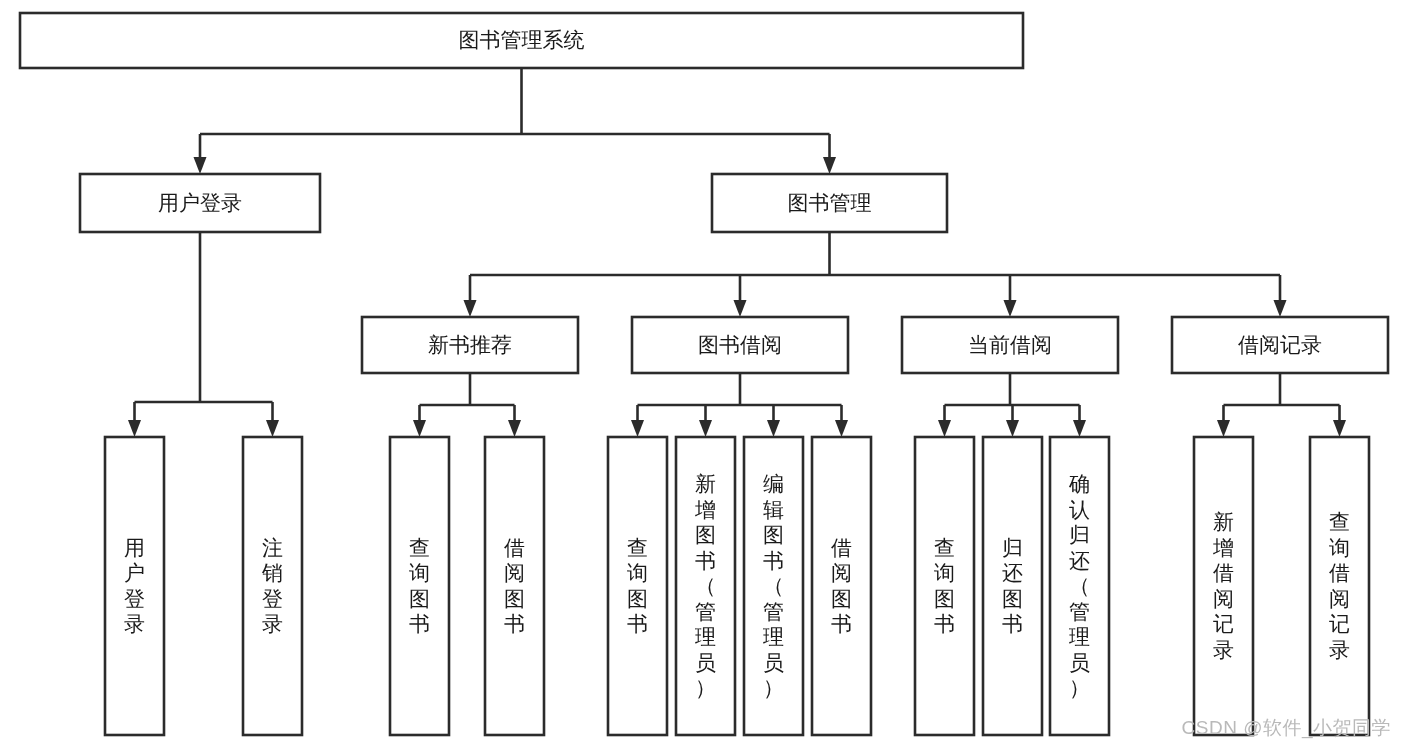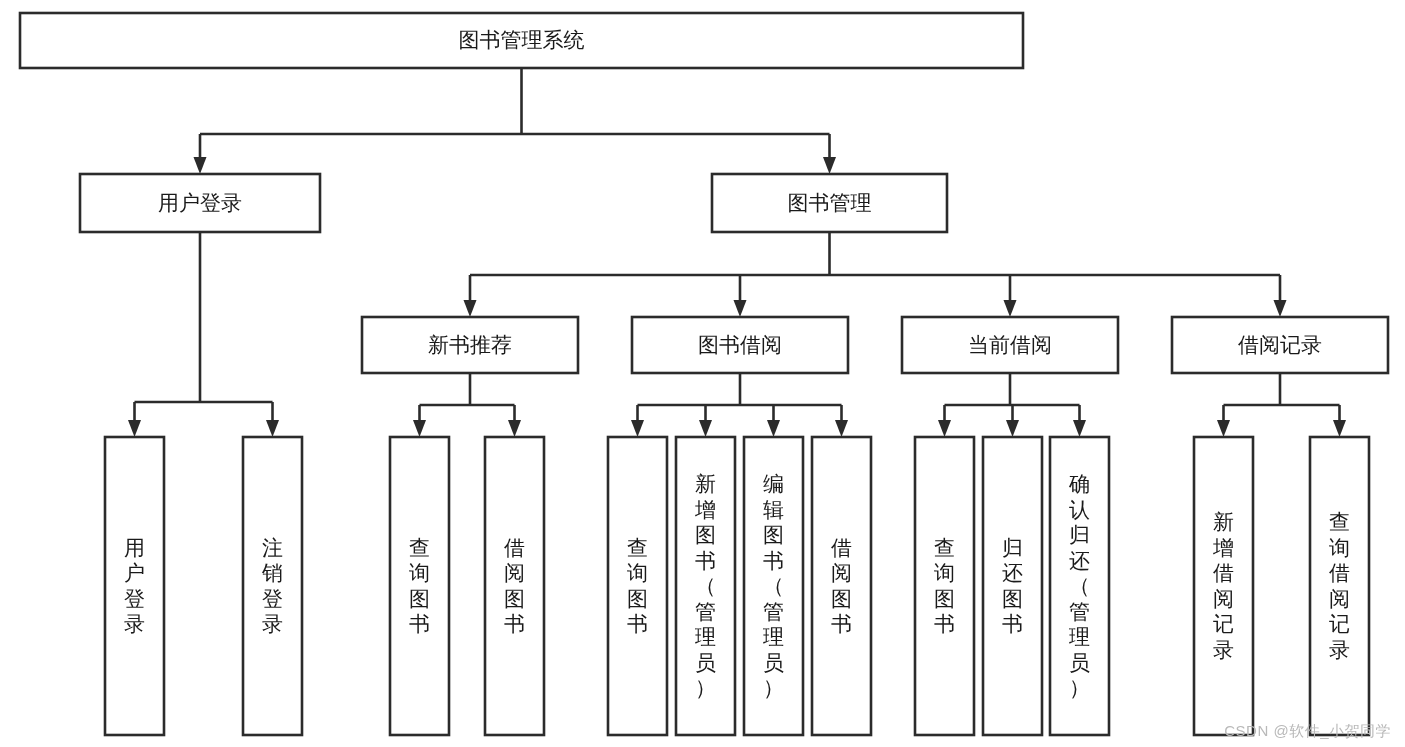--- a/index.html
+++ b/index.html
@@ -53,21 +53,21 @@
     font-family: "Liberation Sans", "DejaVu Sans", sans-serif;
     font-size: 21px;
     fill: #1a1a1a;
     text-anchor: middle;
   }
   .watermark-text {
     position: absolute;
     right: 14px;
     bottom: 6px;
     font-family: "Liberation Sans", "DejaVu Sans", sans-serif;
-    font-size: 15px;
+    font-size: 19px;
     color: #b9b9b9;
     letter-spacing: 0.5px;
     white-space: nowrap;
     user-select: none;
   }
 </style>
 </head>
 <body>
 
 <div id="diagram-root">

